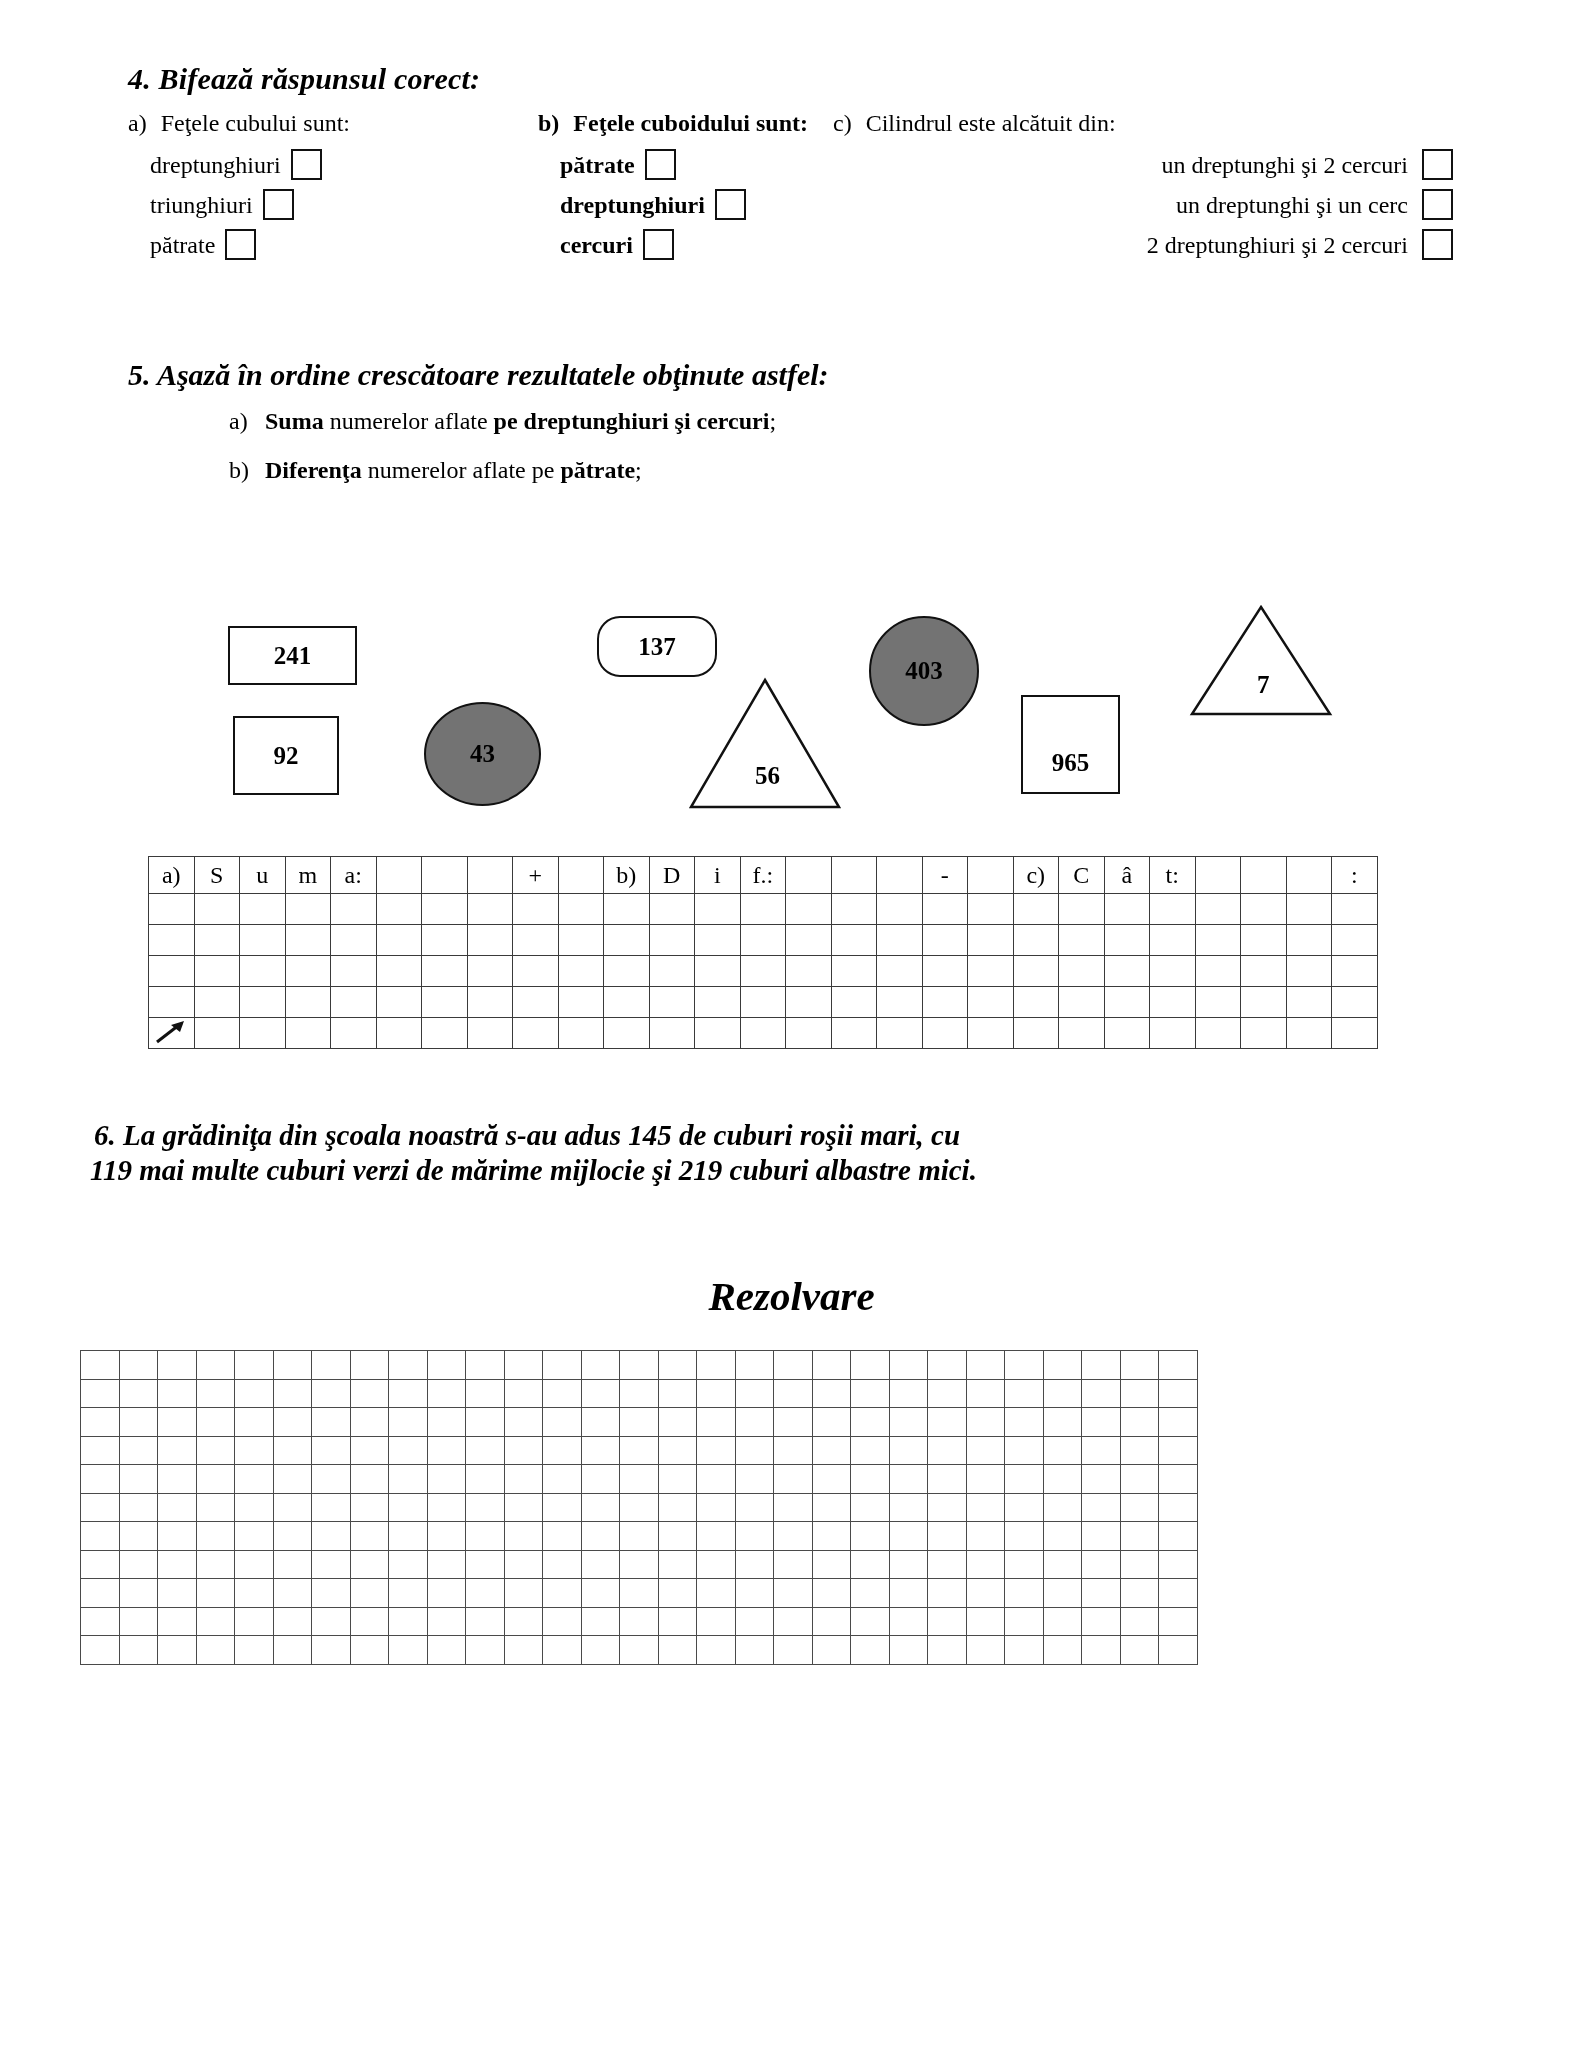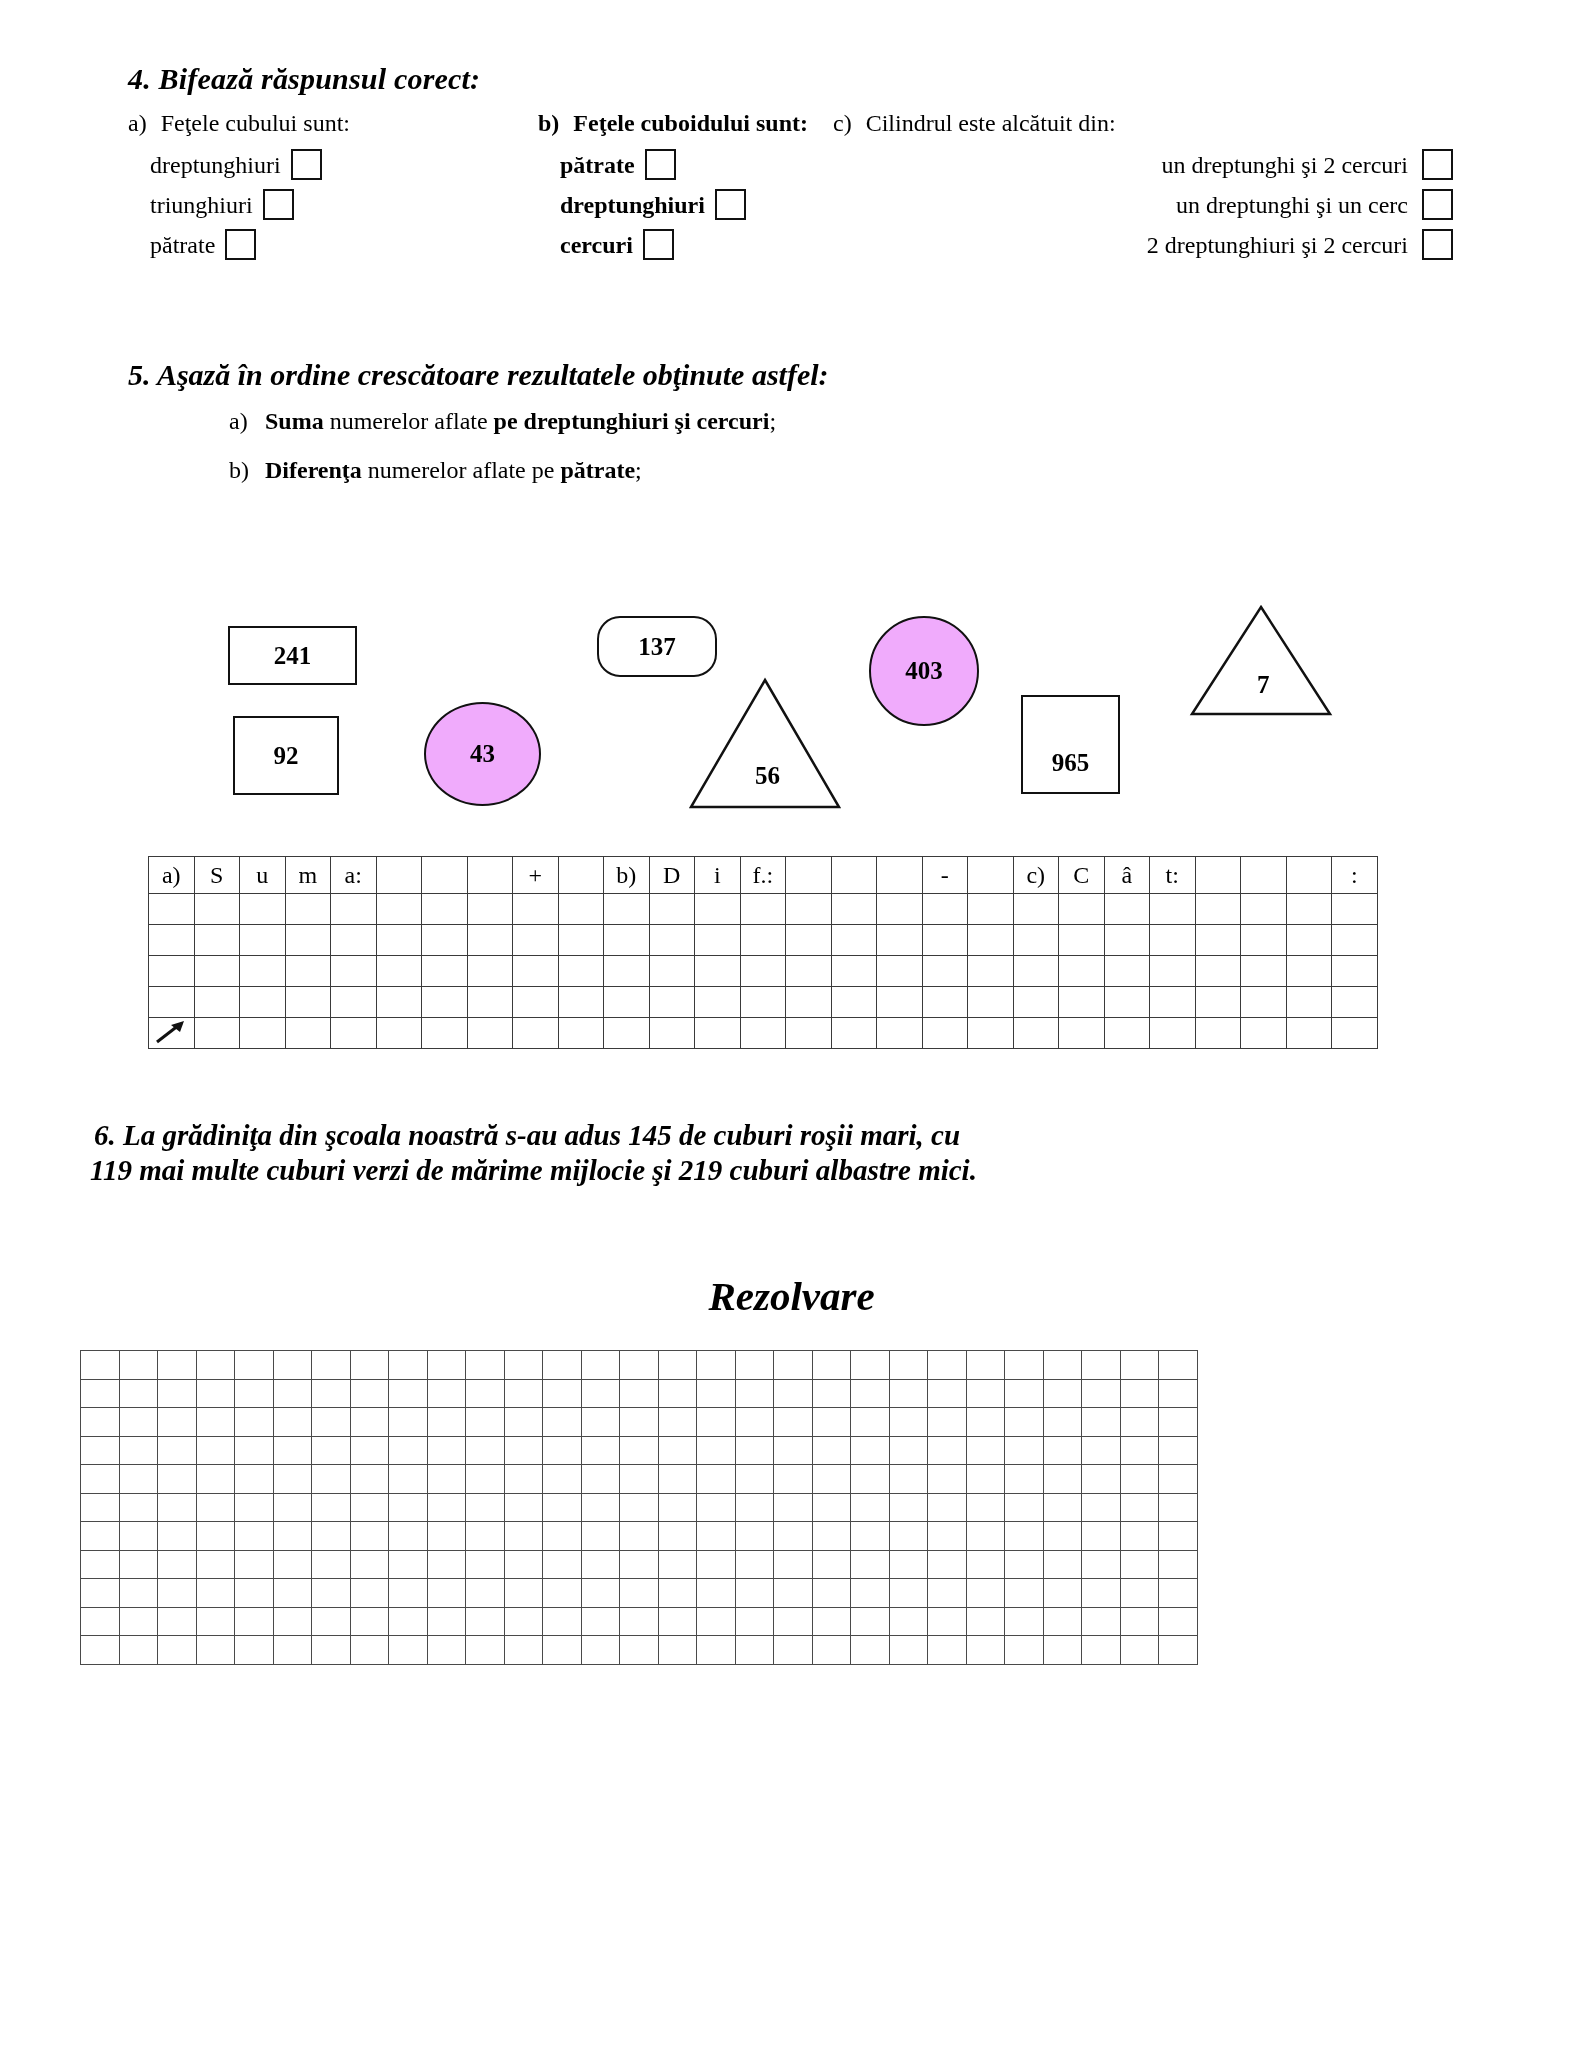--- a/index.html
+++ b/index.html
@@ -43,21 +43,21 @@
   }
   #ex5 ol{list-style:none;margin:9px;padding:0 0 0 92px;}
   #ex5 li{font-size:24px;margin-bottom:22px;}
   #ex5 li .mk{display:inline-block;width:36px;}
 
   
   #shapes{position:absolute;left:0;top:600px;width:1583px;height:230px;}
   .shape{position:absolute;display:flex;align-items:center;justify-content:center;
          font-weight:bold;font-size:25px;}
   .rect,.sq{border:2.5px solid #111;background:#fff;}
-  .circ{border:2.5px solid #111;background:#f0abfc;border-radius:50%;}
+  .circ{border:2.5px solid #111;background:#737373;border-radius:50%;}
   .tri{position:absolute;}
   .tri svg{display:block;}
   .tri .tnum{position:absolute;font-weight:bold;font-size:25px;}
 
   
   #grid5{position:absolute;left:148px;top:856px;}
   table.g{border-collapse:collapse;table-layout:fixed;}
   table.g td{
     border:1.5px solid #3a3a3a;
     padding:0;text-align:center;vertical-align:middle;

